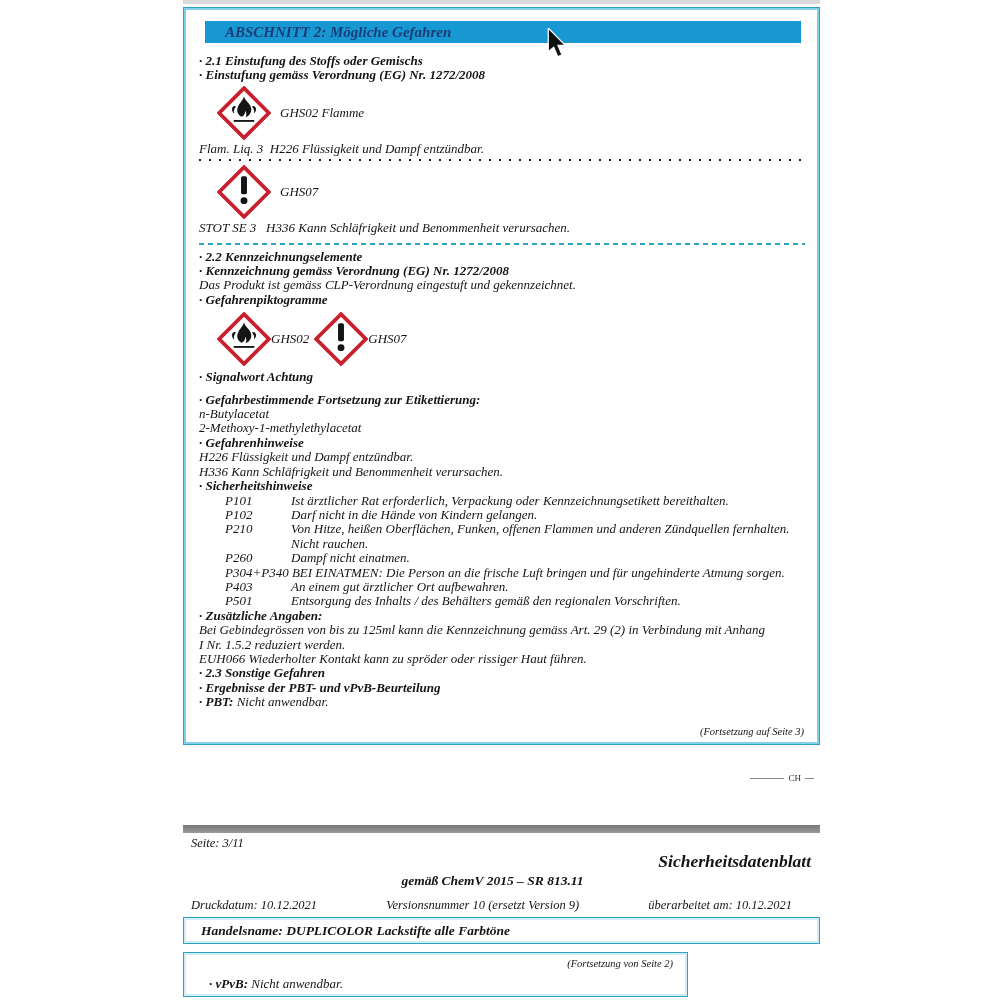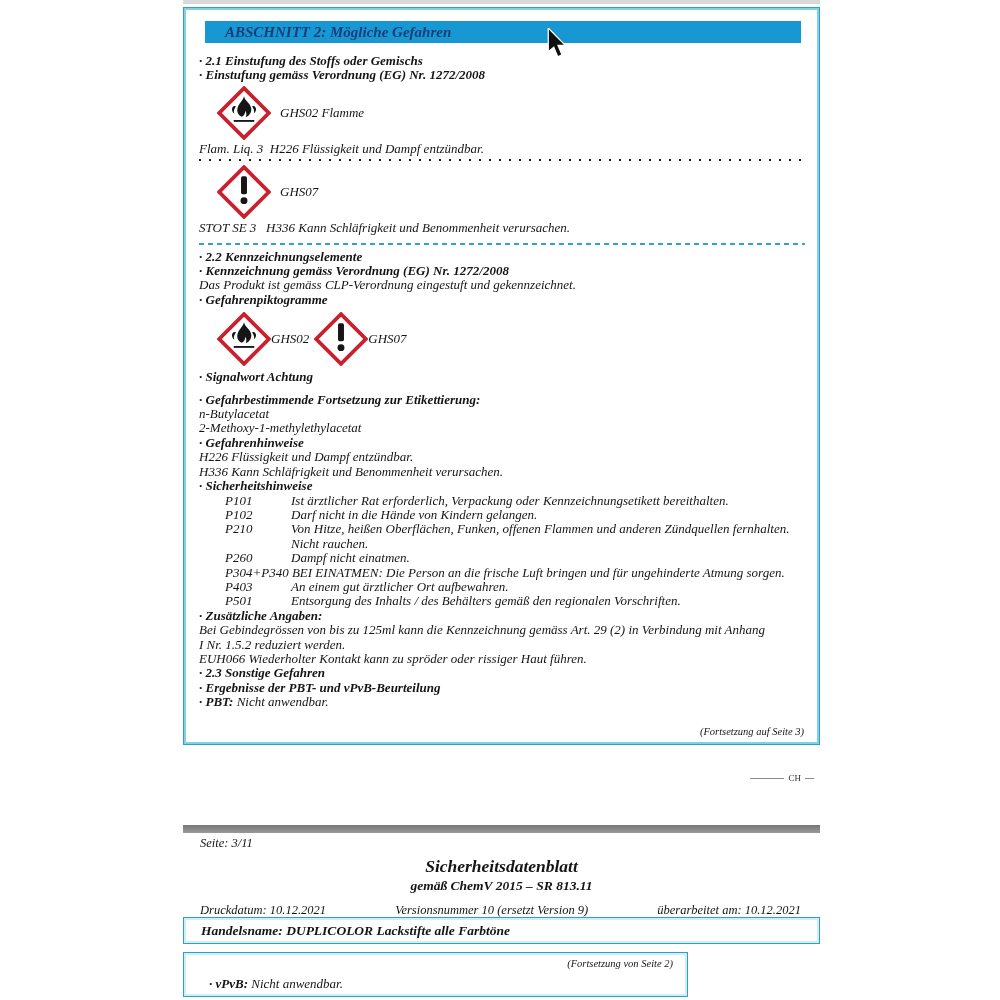--- a/index.html
+++ b/index.html
@@ -59,23 +59,23 @@
   .ch-line.long { width:34px; } .ch-line.short { width:9px; }
 
   
   .cursor { position:absolute; left:546px; top:28px; }
 
   
   .gray-bar {
     position:absolute; left:183px; top:825px; width:637px; height:8px;
     background:linear-gradient(#777, var(--gray_page_bar,#9a9a9a));
   }
-  .page-head { position:absolute; left:183px; top:836px; width:637px; }
+  .page-head { position:absolute; left:174px; top:836px; width:637px; }
   .seite { font-size:12.5px; margin-left:17px; }
-  .doc-title { text-align:center; font-weight:bold; font-size:17.5px; margin-top:5px; }
+  .doc-title { text-align:right; font-weight:bold; font-size:17.5px; }
   .doc-subtitle { text-align:center; font-weight:bold; font-size:13.5px; margin-top:1px; }
   .meta-row { display:flex; justify-content:space-between; font-size:12.5px; margin-top:9px; padding:0 19px 0 17px; }
 
   .hn-box {
     position:absolute; left:183px; top:917px; width:637px; height:27px;
     border:1px solid var(--box_border_dark,#2f9fc4);
     box-shadow: inset 0 0 0 2px #cfeef8;
     display:flex; align-items:center; padding-left:17px;
     font-weight:bold; font-size:13.5px;
   }

